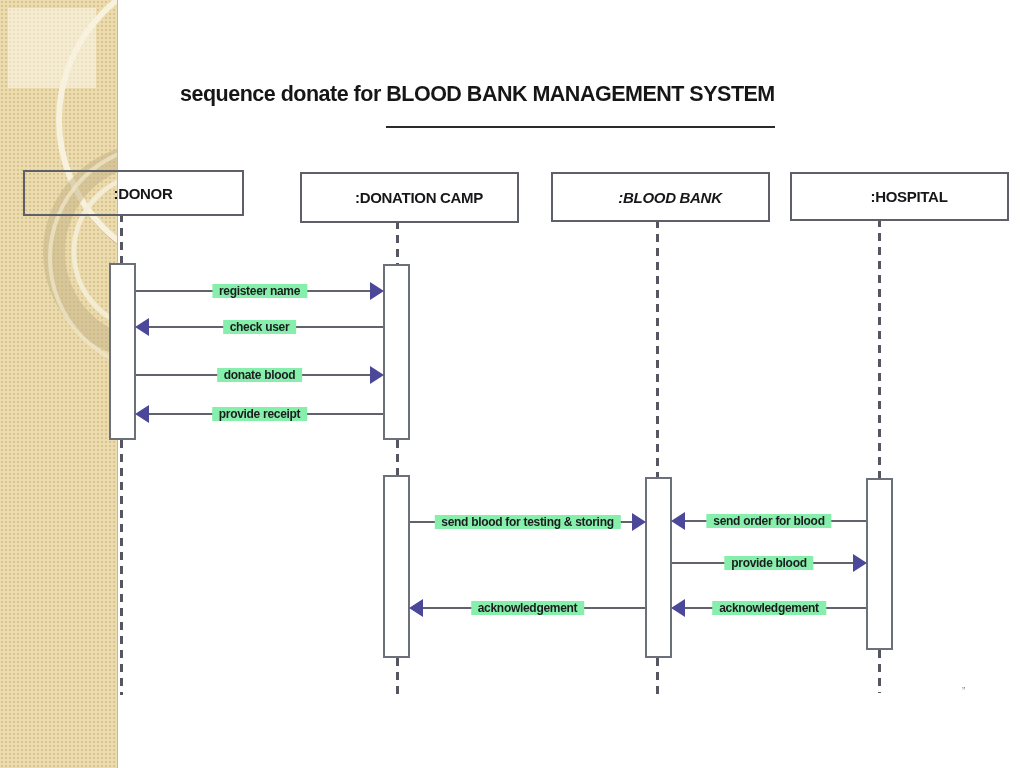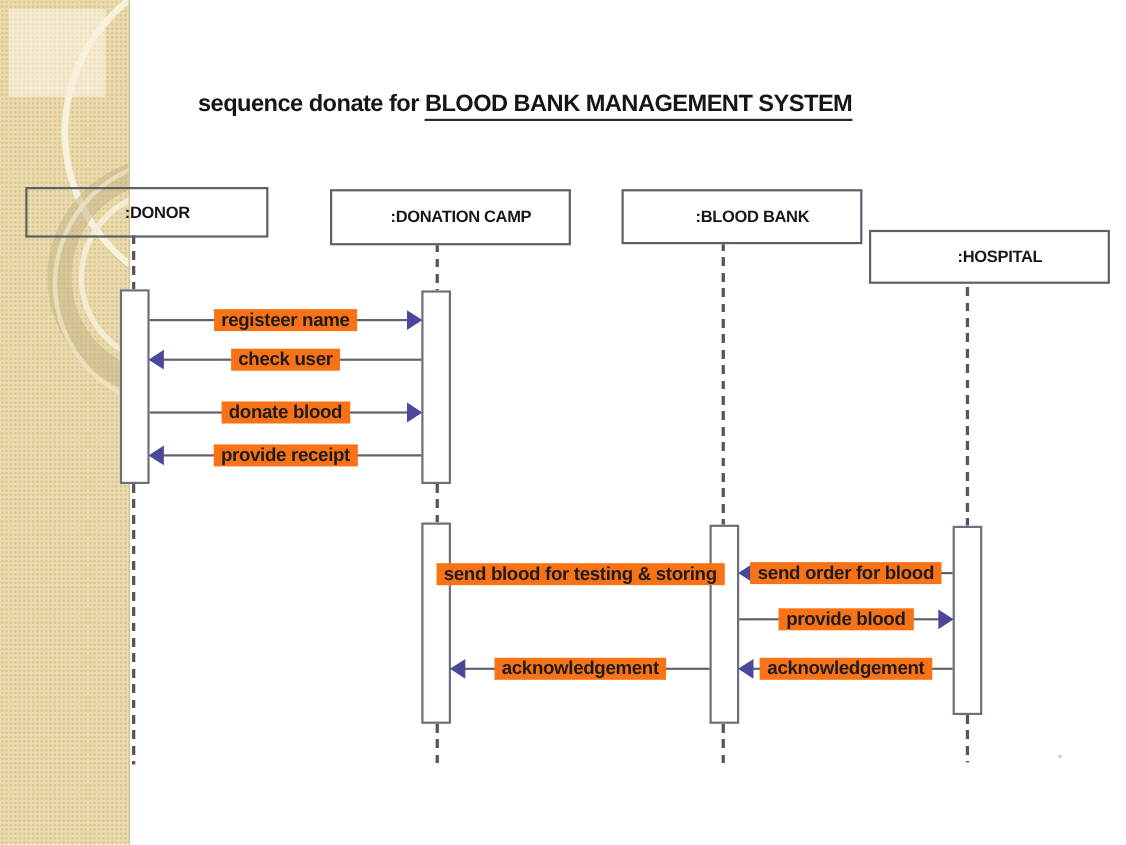--- a/index.html
+++ b/index.html
@@ -24,21 +24,21 @@
     background:rgba(252,248,236,0.55);
   }
   .rings { position:absolute; left:0; top:0; }
 
   
   .title {
     position:absolute; left:180px; top:82px; margin:0; z-index:3;
     font-size:21.5px; font-weight:bold; color:#161616;
     letter-spacing:-0.5px; white-space:nowrap;
   }
-  .title .emph { border-bottom:2.5px solid #2b2b2b; padding-bottom:2px;margin-top:37px; }
+  .title .emph { border-bottom:2.5px solid #2b2b2b; padding-bottom:20px;margin-top:37px; }
 
   
   .actor {
     position:absolute; z-index:3;
     background:#ffffff;
     border:2px solid var(--box-border,#5d6068);
     display:flex; align-items:center; justify-content:center;
     font-size:15px; font-weight:bold; color:#17171a;
     letter-spacing:-0.3px; white-space:nowrap;padding-left:19px;
   }
@@ -67,22 +67,22 @@
     border-top:9px solid transparent; border-bottom:9px solid transparent;
     border-left:14px solid var(--arrow-head,#4b4899);
   }
   .message.dir-left .arrowhead {
     left:-1px;
     border-top:9px solid transparent; border-bottom:9px solid transparent;
     border-right:14px solid var(--arrow-head,#4b4899);
   }
   .msg-label {
     position:absolute; left:50%; top:0; transform:translate(-50%,-50%);
-    background:#f97316; padding:0 7px;
-    font-size:17px; font-weight:bold; color:#1c1c1f;
+    background:#86efac; padding:0 7px;
+    font-size:12px; font-weight:bold; color:#1c1c1f;
     letter-spacing:-0.3px; white-space:nowrap;
   }
 
   .artifact-mark {
     position:absolute; left:962px; top:686px; z-index:2;
     font-size:10px; color:#8d8d99; letter-spacing:1px;
   }
 </style>
 </head>
 <body>
@@ -97,22 +97,22 @@
       <circle cx="152" cy="252" r="98" fill="none" stroke="#c3b184" stroke-width="22" opacity="0.5"></circle>
       <circle cx="152" cy="252" r="78" fill="none" stroke="#f4eed8" stroke-width="5" opacity="0.9"></circle>
       <circle cx="163" cy="258" r="113" fill="none" stroke="#efe6c8" stroke-width="4" opacity="0.75"></circle>
     </svg>
   </aside>
 
   <h1 class="title"><span>sequence donate for </span><span class="emph">BLOOD BANK MANAGEMENT SYSTEM</span></h1>
 
   <div class="actor transparent" style="left:23px; top:170px; width:198px; height:42px;">:DONOR</div>
   <div class="actor" style="left:300px; top:172px; width:196px; height:47px;text-align:center;">:DONATION CAMP</div>
-  <div class="actor" style="left:565px; top:172px; width:196px; height:46px;">:BLOOD BANK</div>
-  <div class="actor" style="left:790px; top:172px; width:196px; height:45px;margin-top:37px;">:HOSPITAL</div>
+  <div class="actor" style="left:551px; top:172px; width:196px; height:46px;font-style:italic;">:BLOOD BANK</div>
+  <div class="actor" style="left:790px; top:172px; width:196px; height:45px;">:HOSPITAL</div>
 
   <div class="lifeline" style="left:120px; top:214px; height:49px;"></div>
   <div class="lifeline" style="left:120px; top:440px; height:255px;"></div>
 
   <div class="lifeline" style="left:396px; top:221px; height:43px;"></div>
   <div class="lifeline" style="left:396px; top:440px; height:35px;"></div>
   <div class="lifeline" style="left:396px; top:658px; height:42px;"></div>
 
   <div class="lifeline" style="left:656px; top:220px; height:257px;"></div>
   <div class="lifeline" style="left:656px; top:658px; height:40px;"></div>

